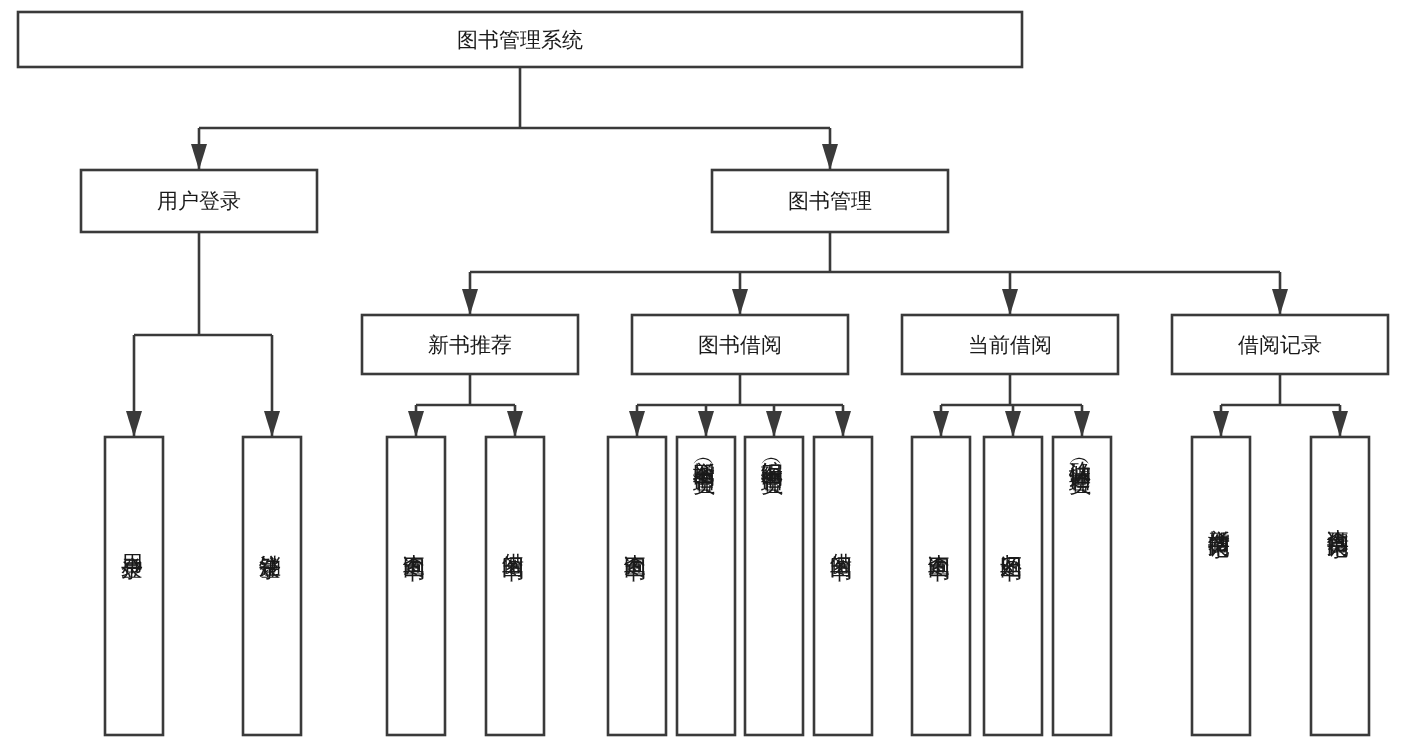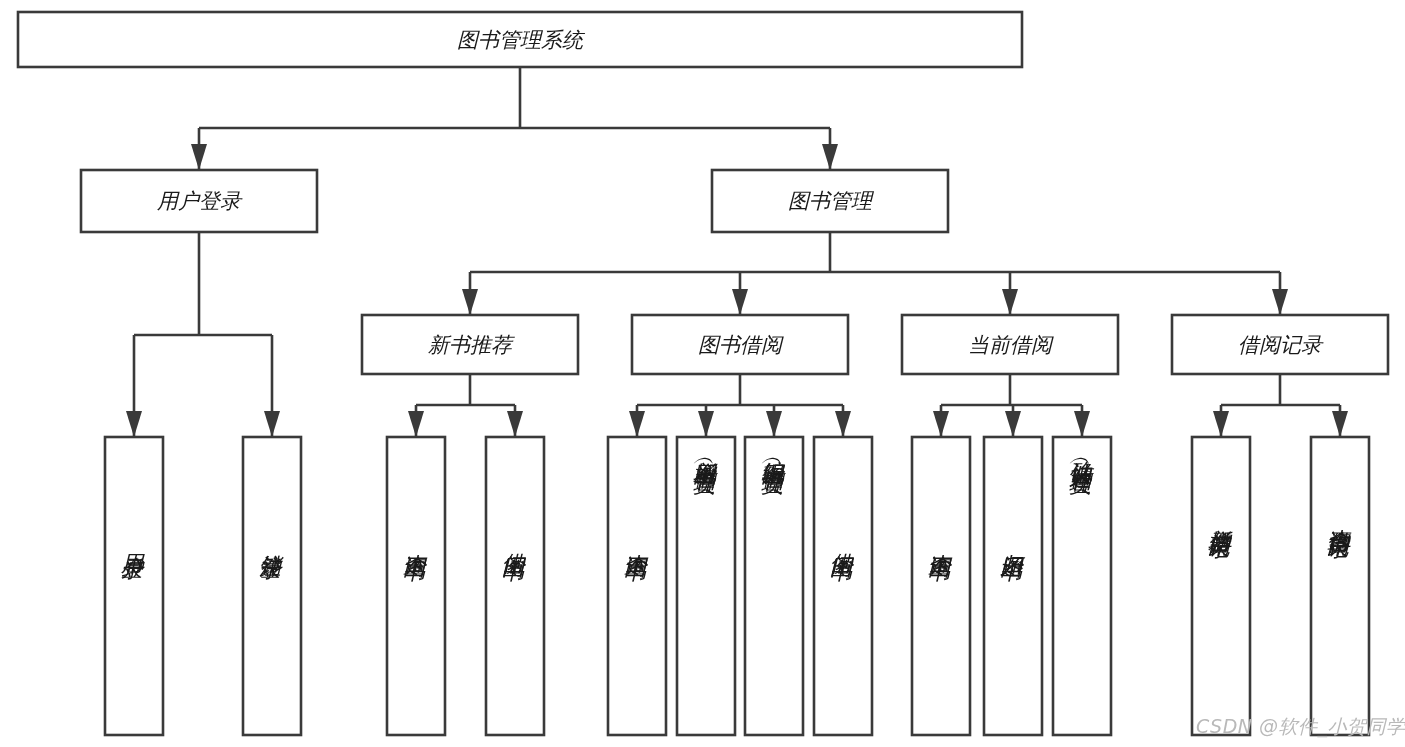--- a/index.html
+++ b/index.html
@@ -11,21 +11,20 @@
     width: 1405px;
     height: 747px;
     font-family: "DejaVu Sans", "Liberation Sans", sans-serif;
     overflow: hidden;
   }
   #diagram-root {
     position: relative;
     width: 1405px;
     height: 747px;
     background: #ffffff;
-    font-style: italic;
   }
   svg#tree-svg {
     position: absolute;
     left: 0;
     top: 0;
     width: 1405px;
     height: 747px;
   }
   .node-box {
     fill: #ffffff;
@@ -211,15 +210,14 @@
       <div class="leaf-label" style="left: 693px; top: 443px; height: 231px;">新增图书（管理员）</div>
       <div class="leaf-label" style="left: 761px; top: 443px; height: 231px;">编辑图书（管理员）</div>
       <div class="leaf-label" style="left: 830px; top: 536px; height: 106px;">借阅图书</div>
       <div class="leaf-label" style="left: 928px; top: 536px; height: 106px;">查询图书</div>
       <div class="leaf-label" style="left: 1000px; top: 536px; height: 106px;">归还图书</div>
       <div class="leaf-label" style="left: 1069px; top: 443px; height: 231px;">确认归还（管理员）</div>
       <div class="leaf-label" style="left: 1208px; top: 511px; height: 156px;">新增借阅记录</div>
       <div class="leaf-label" style="left: 1327px; top: 511px; height: 156px;">查询借阅记录</div>
     </div>
 
-  <div class="watermark" style="left: 1196px; top: 714px;">CSDN @软件_小贺同学</div>
 
 </div>
 
 </body></html>

